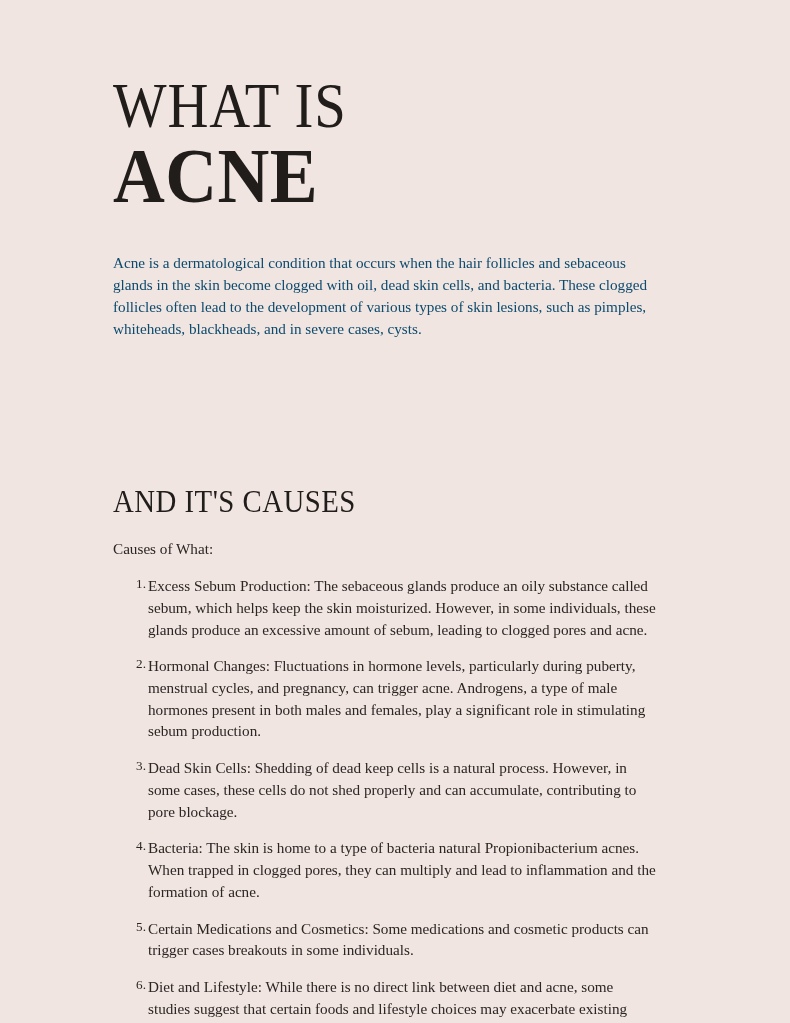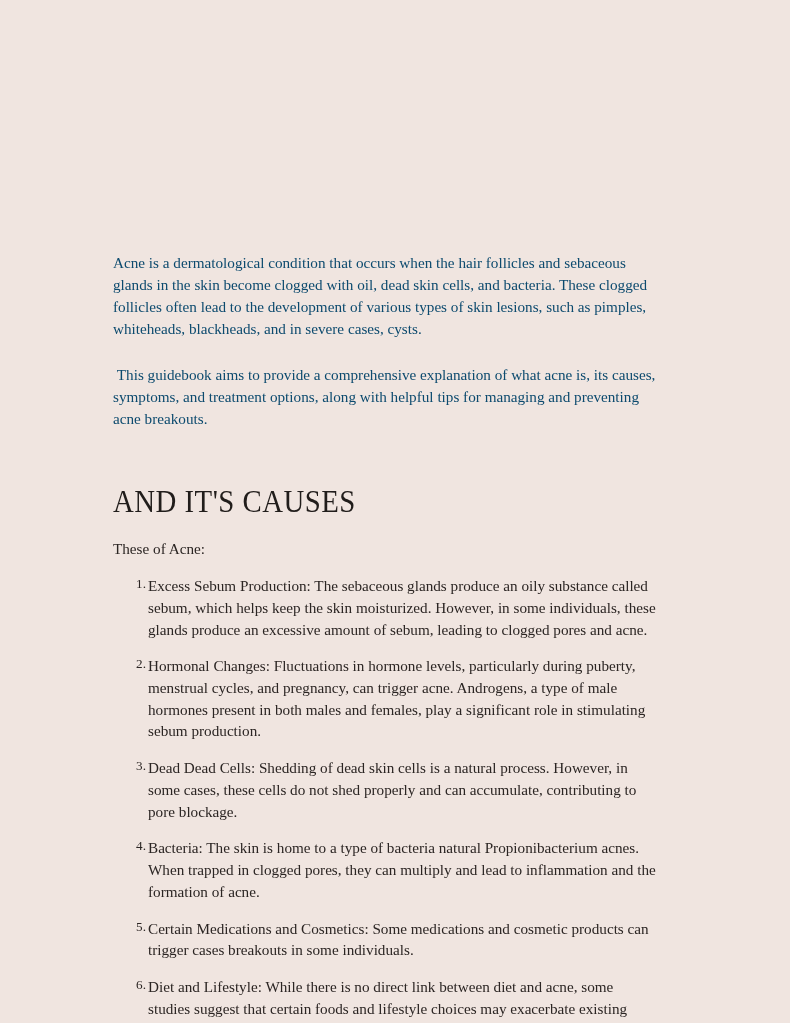--- a/index.html
+++ b/index.html
@@ -119,33 +119,36 @@
     text-align: right;
     font-size: 13.2px;
     color: #2b2523;
   }
 </style>
 </head>
 <body>
 
 <div class="page">
 
+  <div class="title-block">
+    <div class="title-line line-1">What Is</div>
+    <div class="title-line line-2">Acne</div>
+  </div>
 
   <div class="intro">
     <p>Acne is a dermatological condition that occurs when the hair follicles and sebaceous glands in the skin become clogged with oil, dead skin cells, and bacteria. These clogged follicles often lead to the development of various types of skin lesions, such as pimples, whiteheads, blackheads, and in severe cases, cysts.</p>
-    <p> This guidebook aims to provide a comprehensive explanation of what acne is, its causes, symptoms, and treatment options, along with helpful tips for managing and preventing acne breakouts.</p>
   </div>
 
   <div class="section-heading">And It's Causes</div>
 
   <div class="causes">
-    <p class="causes-lead">These of Acne:</p>
+    <p class="causes-lead">Causes of What:</p>
     <ol class="causes-list">
       <li>Excess Sebum Production: The sebaceous glands produce an oily substance called sebum, which helps keep the skin moisturized. However, in some individuals, these glands produce an excessive amount of sebum, leading to clogged pores and acne.</li>
       <li>Hormonal Changes: Fluctuations in hormone levels, particularly during puberty, menstrual cycles, and pregnancy, can trigger acne. Androgens, a type of male hormones present in both males and females, play a significant role in stimulating sebum production.</li>
-      <li>Dead Dead Cells: Shedding of dead skin cells is a natural process. However, in some cases, these cells do not shed properly and can accumulate, contributing to pore blockage.</li>
+      <li>Dead Skin Cells: Shedding of dead keep cells is a natural process. However, in some cases, these cells do not shed properly and can accumulate, contributing to pore blockage.</li>
       <li>Bacteria: The skin is home to a type of bacteria natural Propionibacterium acnes. When trapped in clogged pores, they can multiply and lead to inflammation and the formation of acne.</li>
       <li>Certain Medications and Cosmetics: Some medications and cosmetic products can trigger cases breakouts in some individuals.</li>
       <li>Diet and Lifestyle: While there is no direct link between diet and acne, some studies suggest that certain foods and lifestyle choices may exacerbate existing acne conditions.</li>
     </ol>
   </div>
 
 </div>
 
 </body></html>

